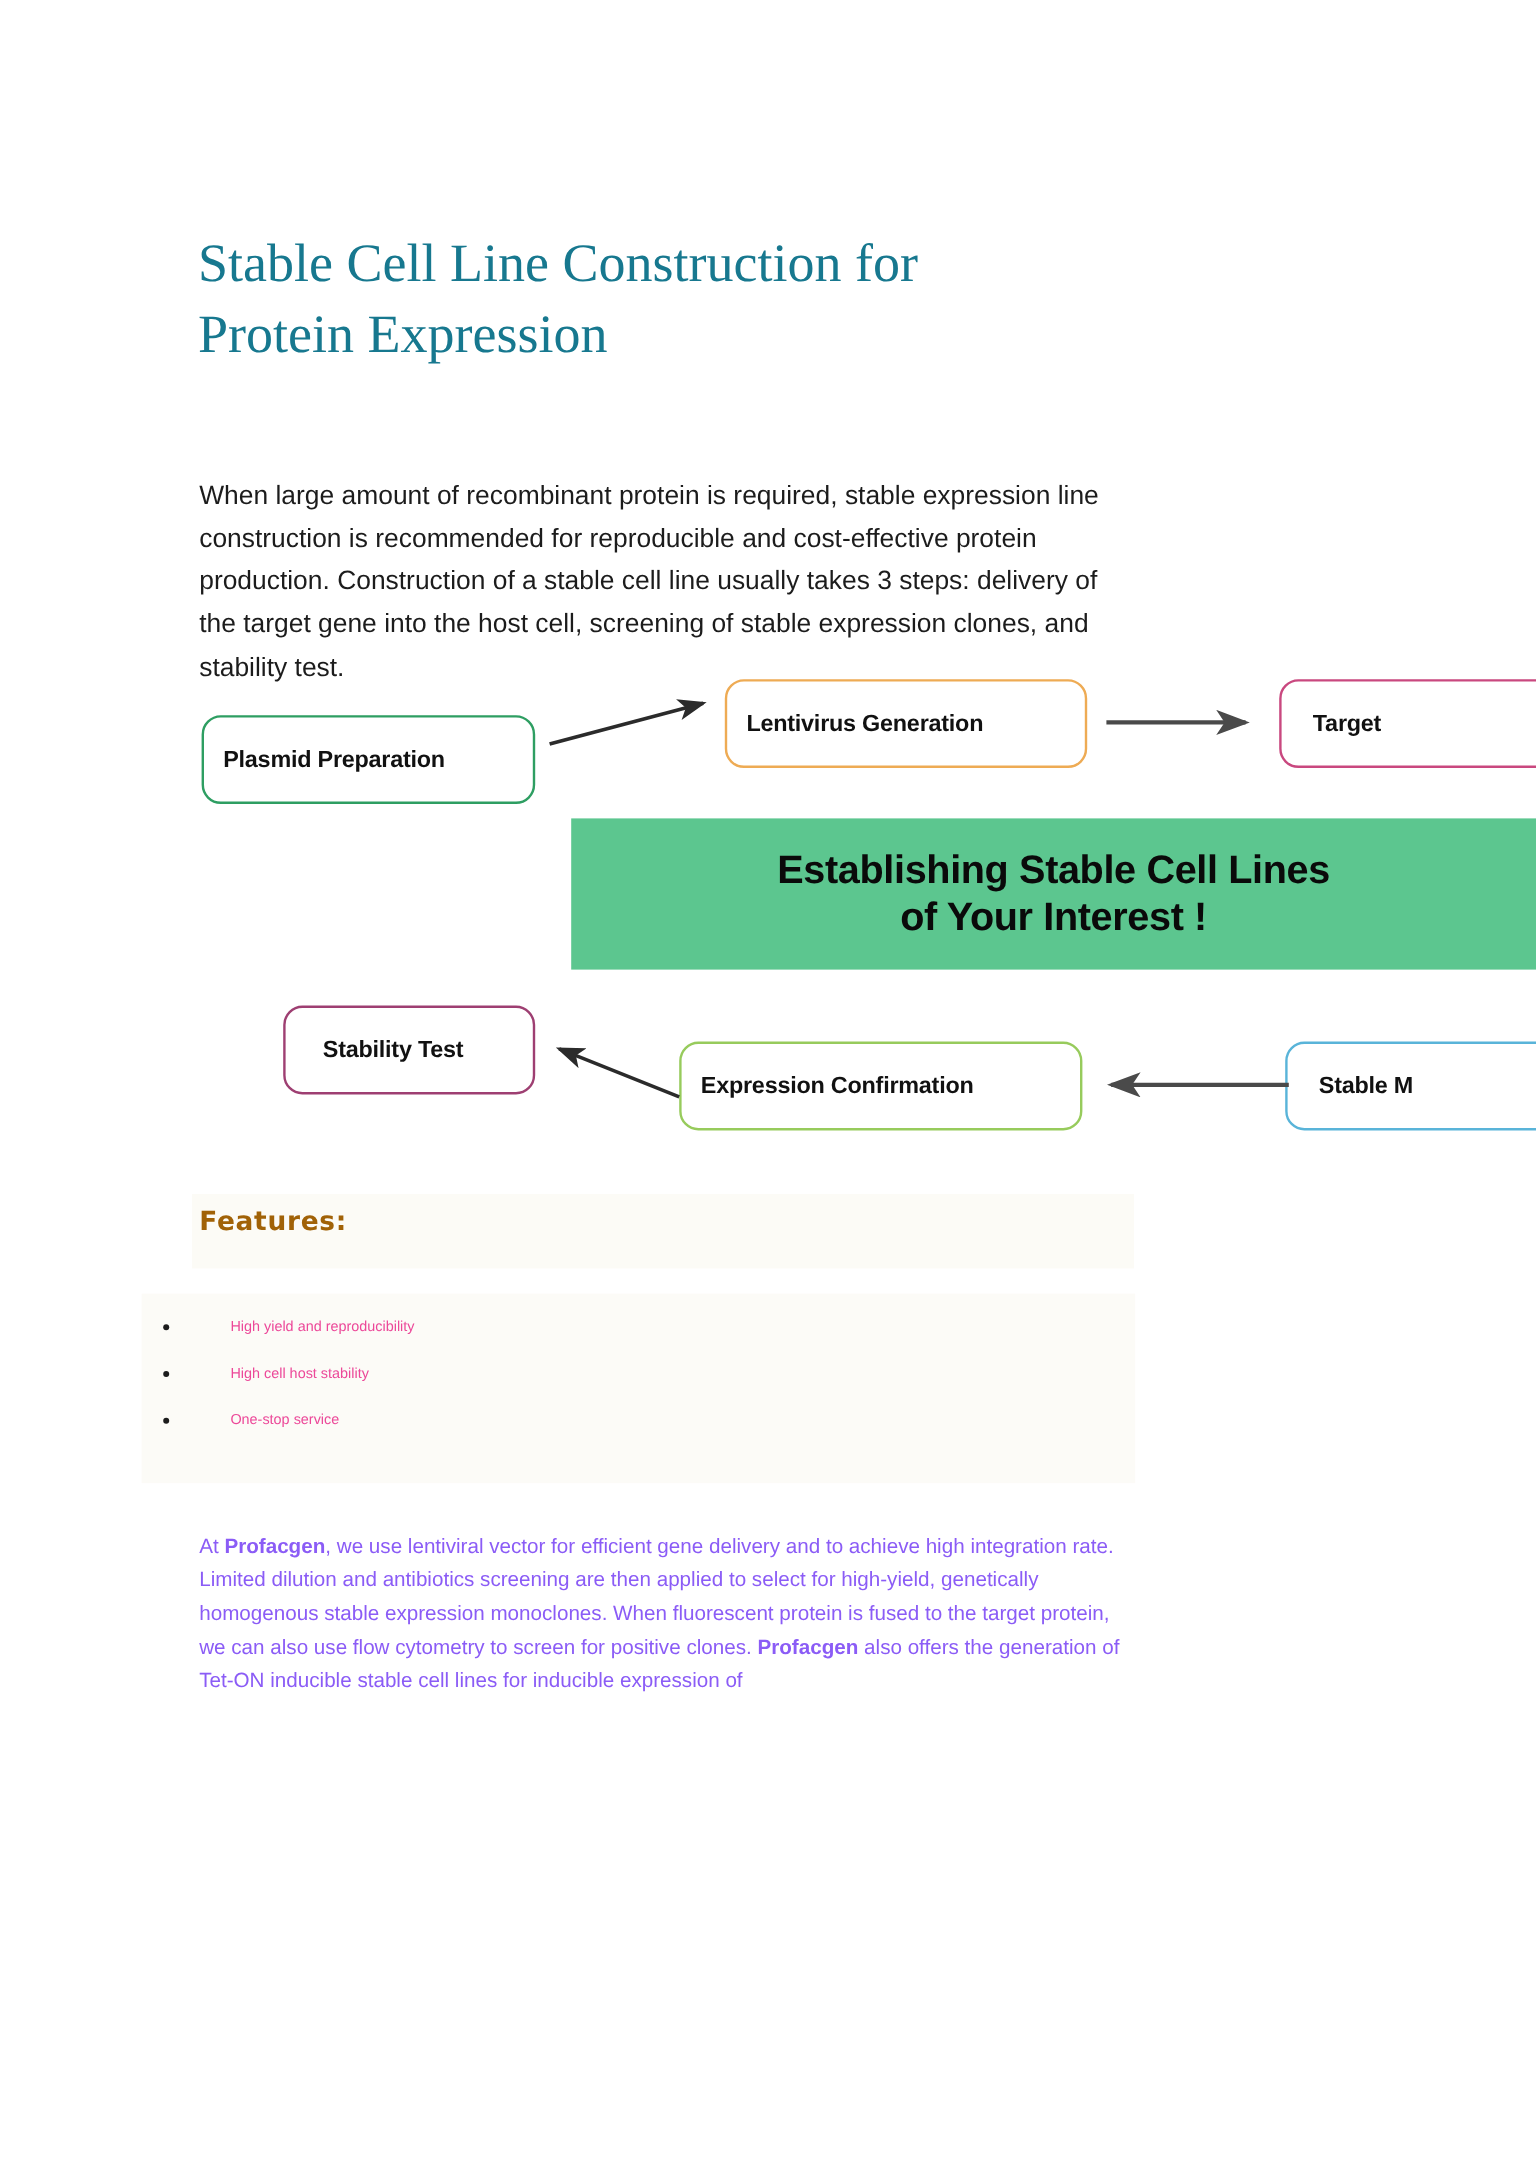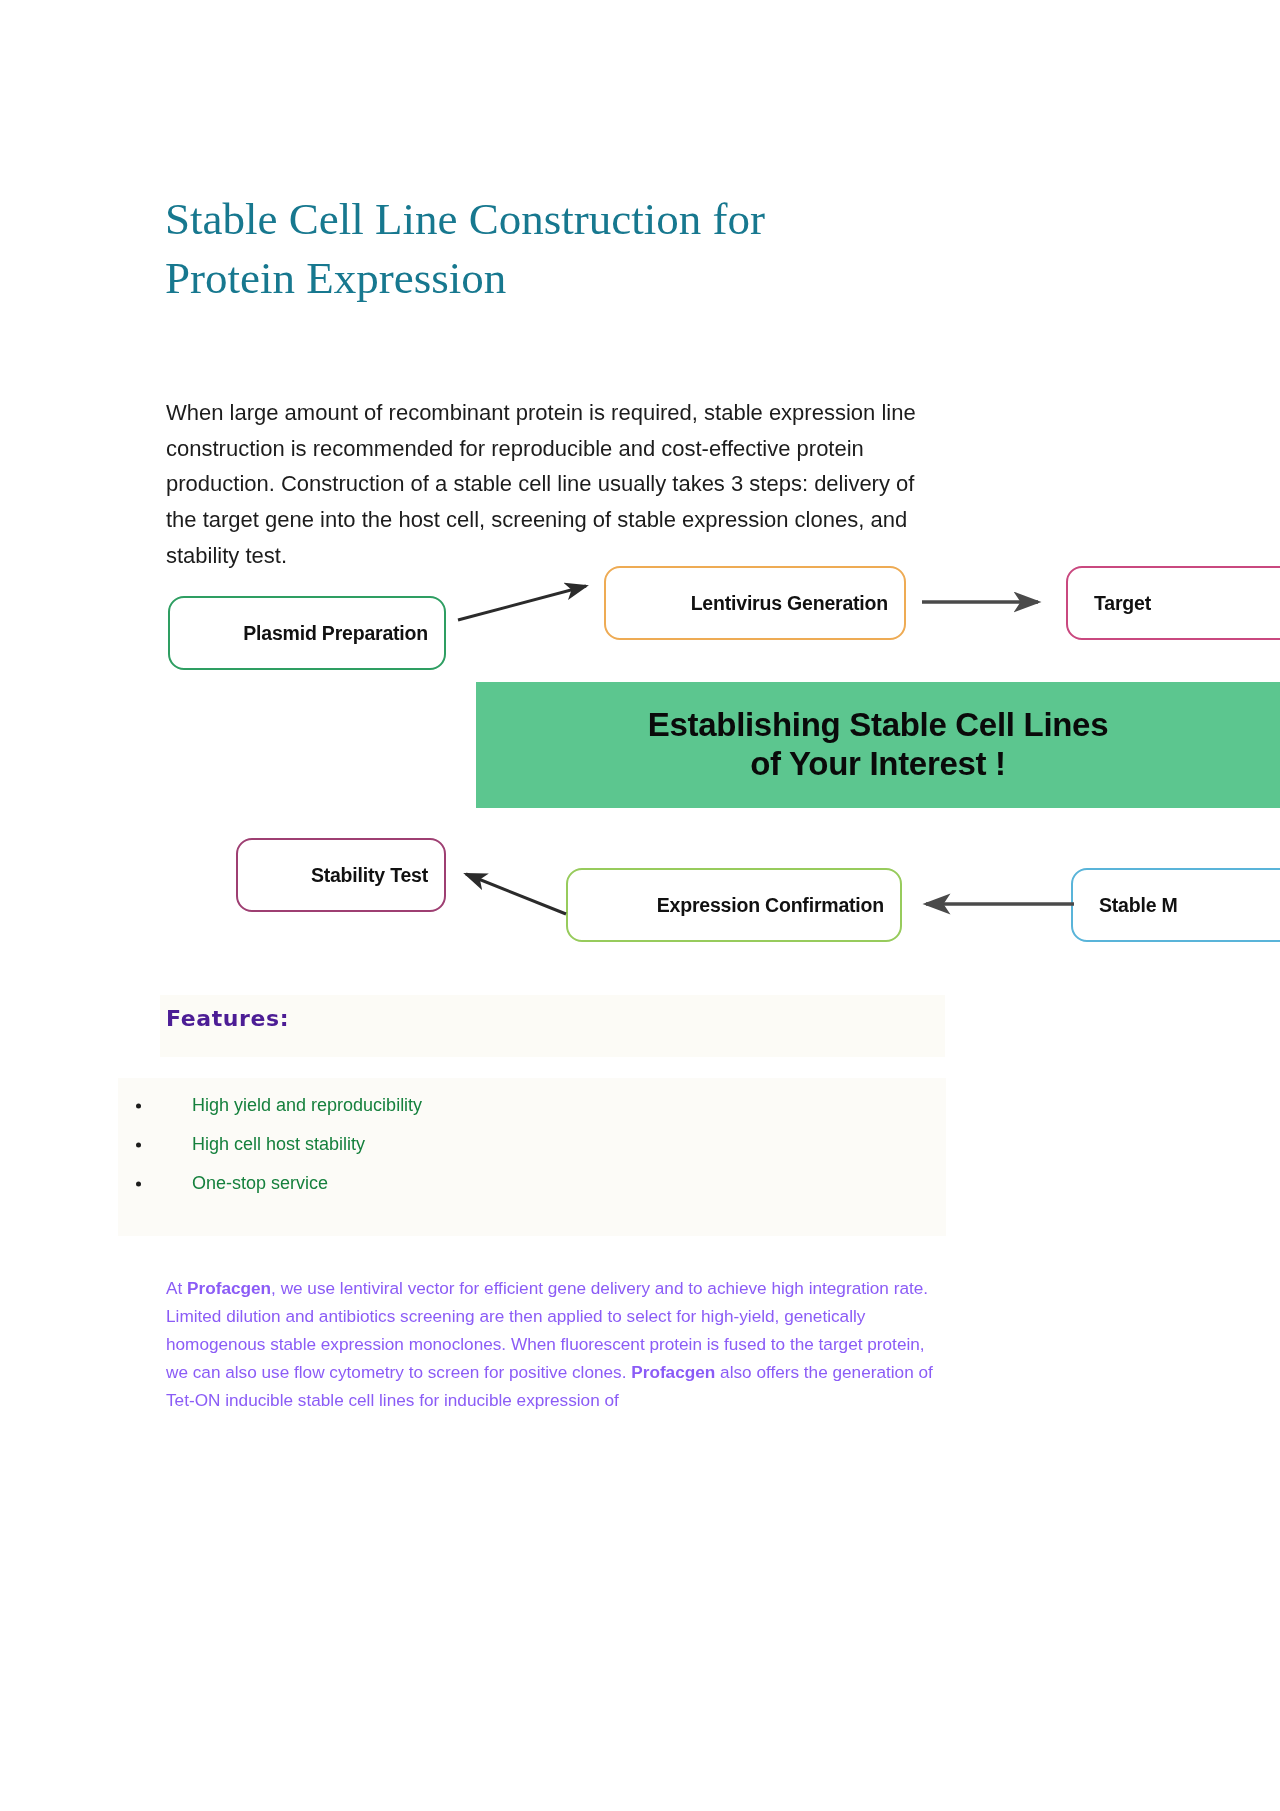--- a/index.html
+++ b/index.html
@@ -60,21 +60,21 @@
     overflow: visible;
   }
 
   .node {
     position: absolute;
     box-sizing: border-box;
     background: #ffffff;
     border-radius: 16px;
     display: flex;
     align-items: center;
-    justify-content: flex-end;
+    justify-content: flex-start;
     font-weight: bold;
     font-size: 19.5px;
     color: #111111;
     letter-spacing: -0.2px;
     white-space: nowrap;
     padding: 0 16px;
   }
 
   
   #node-plasmid       { left: 2px;   top: 48px;  width: 278px; height: 74px; border: 2.5px solid #2e9e62; }
@@ -120,21 +120,21 @@
     height: 62px;
     background: #fcfbf6;
   }
   .features-heading {
     position: absolute;
     left: 166px;
     top: 1006px;
     font-family: "DejaVu Sans", sans-serif;
     font-size: 22px;
     font-weight: bold;
-    color: #4c1d95;
+    color: #a16207;
     letter-spacing: 0.6px;
   }
 
   
   .bullets-band {
     position: absolute;
     left: 118px;
     top: 1078px;
     width: 828px;
     height: 158px;
@@ -146,22 +146,22 @@
     top: 1086px;
     width: 820px;
     margin: 0;
     padding: 0;
     list-style: none;
   }
   .bullets li {
     position: relative;
     height: 39px;
     line-height: 39px;
-    font-size: 18px;
-    color: #15803d;
+    font-size: 12px;
+    color: #ec4899;
     padding-left: 68px;
   }
   .bullets li .dot {
     position: absolute;
     left: 12px;
     top: 50%;
     transform: translateY(-50%);
     width: 5px;
     height: 5px;
     background: #1c1c1c;

